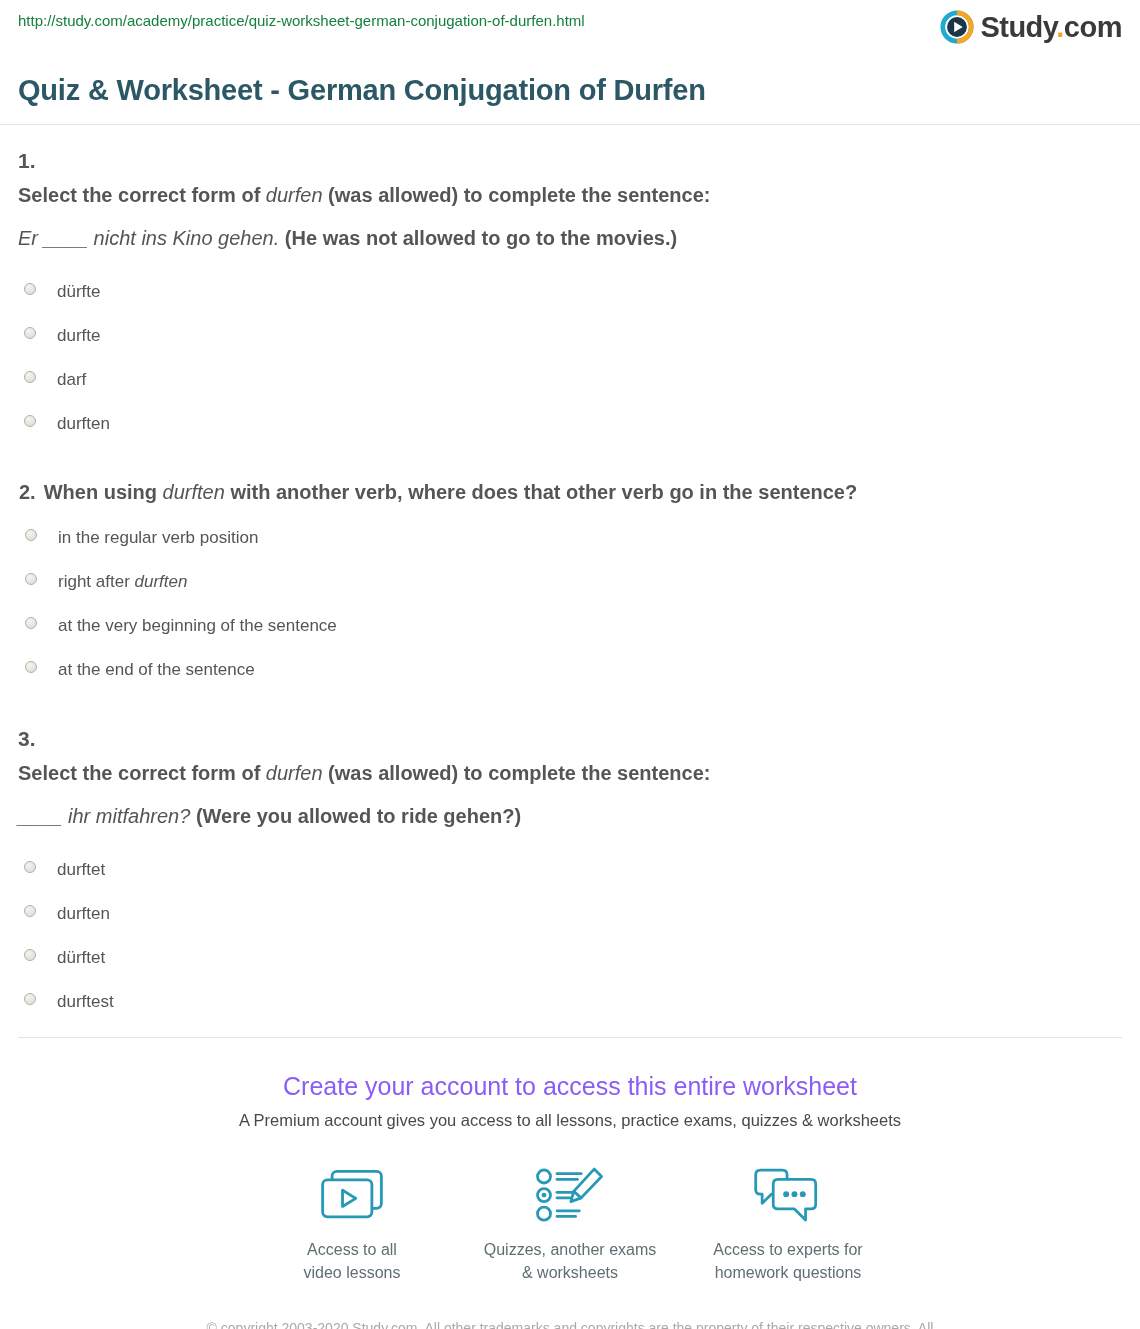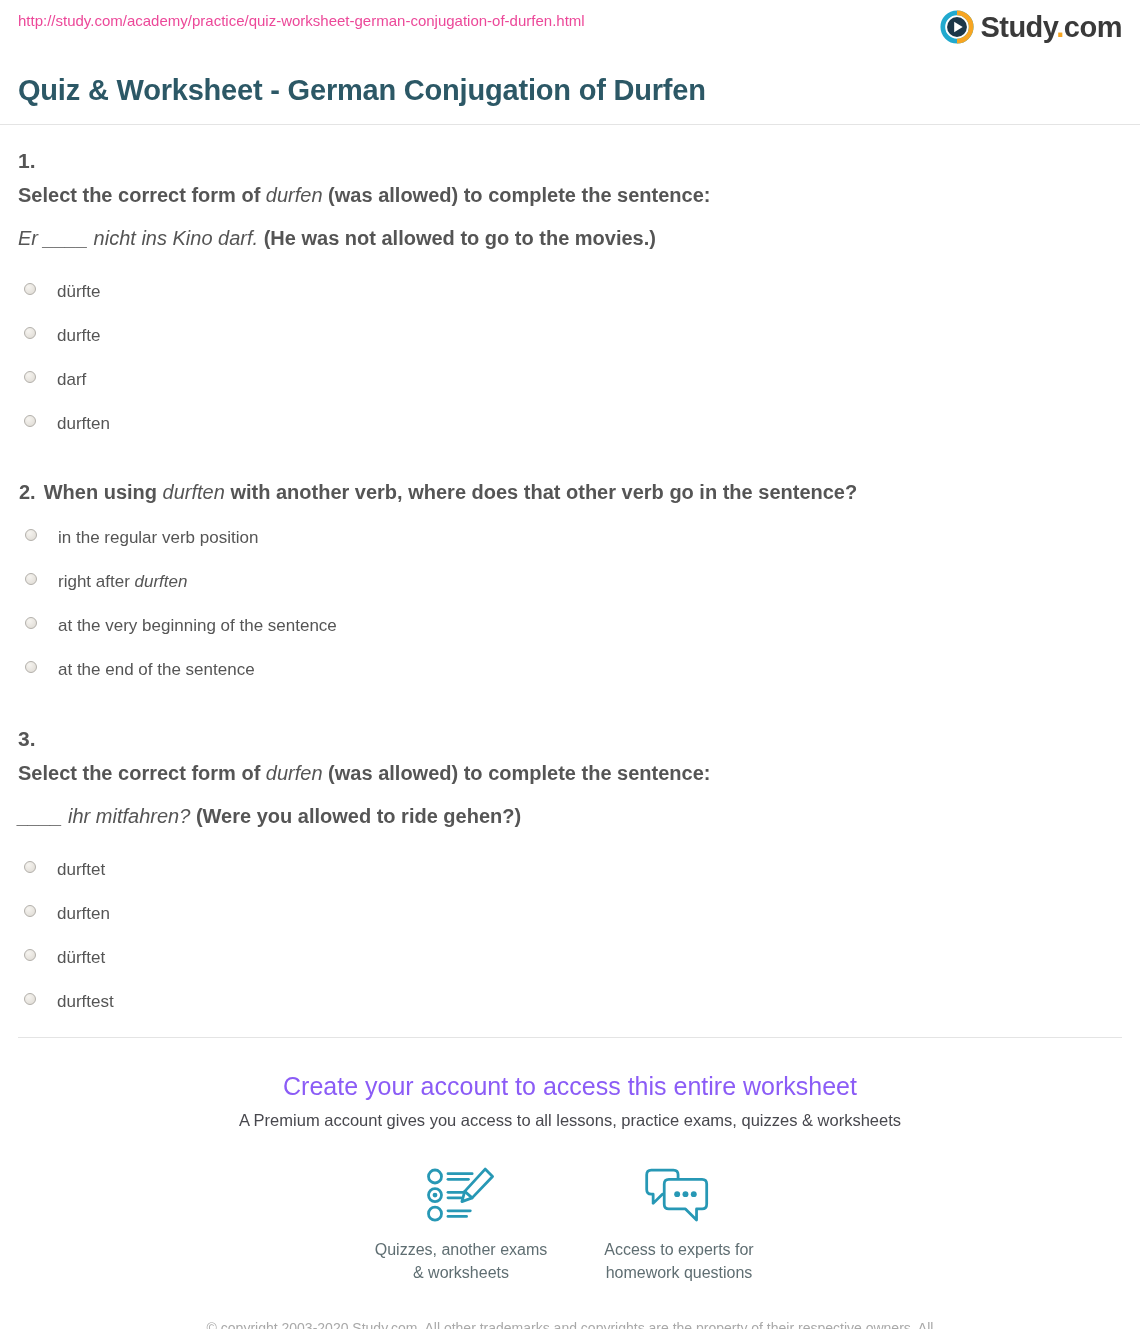--- a/index.html
+++ b/index.html
@@ -13,21 +13,21 @@
   
   .header {
     display: flex;
     justify-content: space-between;
     align-items: flex-start;
     padding: 10px 18px 0 18px;
     height: 48px;
   }
   .page-url {
     font-size: 15px;
-    color: #ec4899;
+    color: #15803d;
     padding-top: 2px;
     font-weight: 400;
   }
   .logo { display: flex; align-items: center; gap: 6px; cursor: pointer; }
   .logo svg { width: 34px; height: 34px; display: block; }
   .logo-text {
     font-size: 29px;
     font-weight: 700;
     color: #3a3a3a;
     letter-spacing: -0.5px;
@@ -165,21 +165,21 @@
     <span class="logo-text"><span>Study</span><span class="logo-dot">.</span><span>com</span></span>
   </div>
 </div>
 
 <h1 class="page-title">Quiz &amp; Worksheet - German Conjugation of Durfen</h1>
 <hr class="title-divider">
 
 <section class="question q1">
   <div class="q-number">1.</div>
   <h2 class="q-prompt"><span>Select the correct form of </span><em>durfen</em><span> (was allowed) to complete the sentence:</span></h2>
-  <p class="q-sentence"><em>Er ____ nicht ins Kino darf.</em><strong> (He was not allowed to go to the movies.)</strong></p>
+  <p class="q-sentence"><em>Er ____ nicht ins Kino gehen.</em><strong> (He was not allowed to go to the movies.)</strong></p>
   <ul class="options">
     <li class="option">
       <span class="radio"></span>
       <span class="option-label">dürfte</span>
     </li>
     <li class="option">
       <span class="radio"></span>
       <span class="option-label">durfte</span>
     </li>
     <li class="option">
@@ -239,20 +239,33 @@
   </ul>
 </section>
 
 <hr class="cta-divider">
 <section class="cta">
   <div class="cta-heading">Create your account to access this entire worksheet</div>
   <div class="cta-subheading">A Premium account gives you access to all lessons, practice exams, quizzes &amp; worksheets</div>
 
   <div class="features">
 
+    <div class="feature">
+      <div class="feature-icon">
+        <svg width="72" height="60" viewBox="0 0 76 62">
+          <rect class="ico" x="17" y="5" width="52" height="39" rx="5"></rect>
+          <rect class="ico ico-white" x="7" y="14" width="52" height="39" rx="5"></rect>
+          <path class="ico" d="M28 25 L28 42 L42 33.5 Z"></path>
+        </svg>
+      </div>
+      <div class="feature-label">
+        <div>Access to all</div>
+        <div>video lessons</div>
+      </div>
+    </div>
 
     <div class="feature">
       <div class="feature-icon">
         <svg width="78" height="60" viewBox="0 0 84 64">
           <circle class="ico" cx="14" cy="11" r="7"></circle>
           <circle class="ico" cx="14" cy="31" r="7"></circle>
           <circle class="ico-fill" cx="14" cy="31" r="2.6"></circle>
           <circle class="ico" cx="14" cy="51" r="7"></circle>
           <path class="ico" d="M28 8 L54 8"></path>
           <path class="ico" d="M28 14 L50 14"></path>

